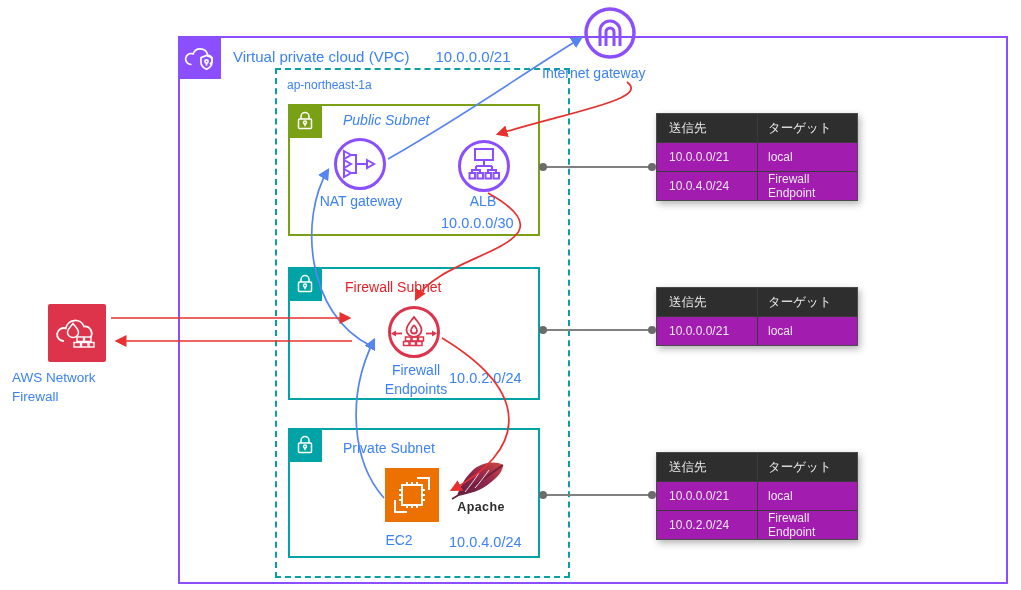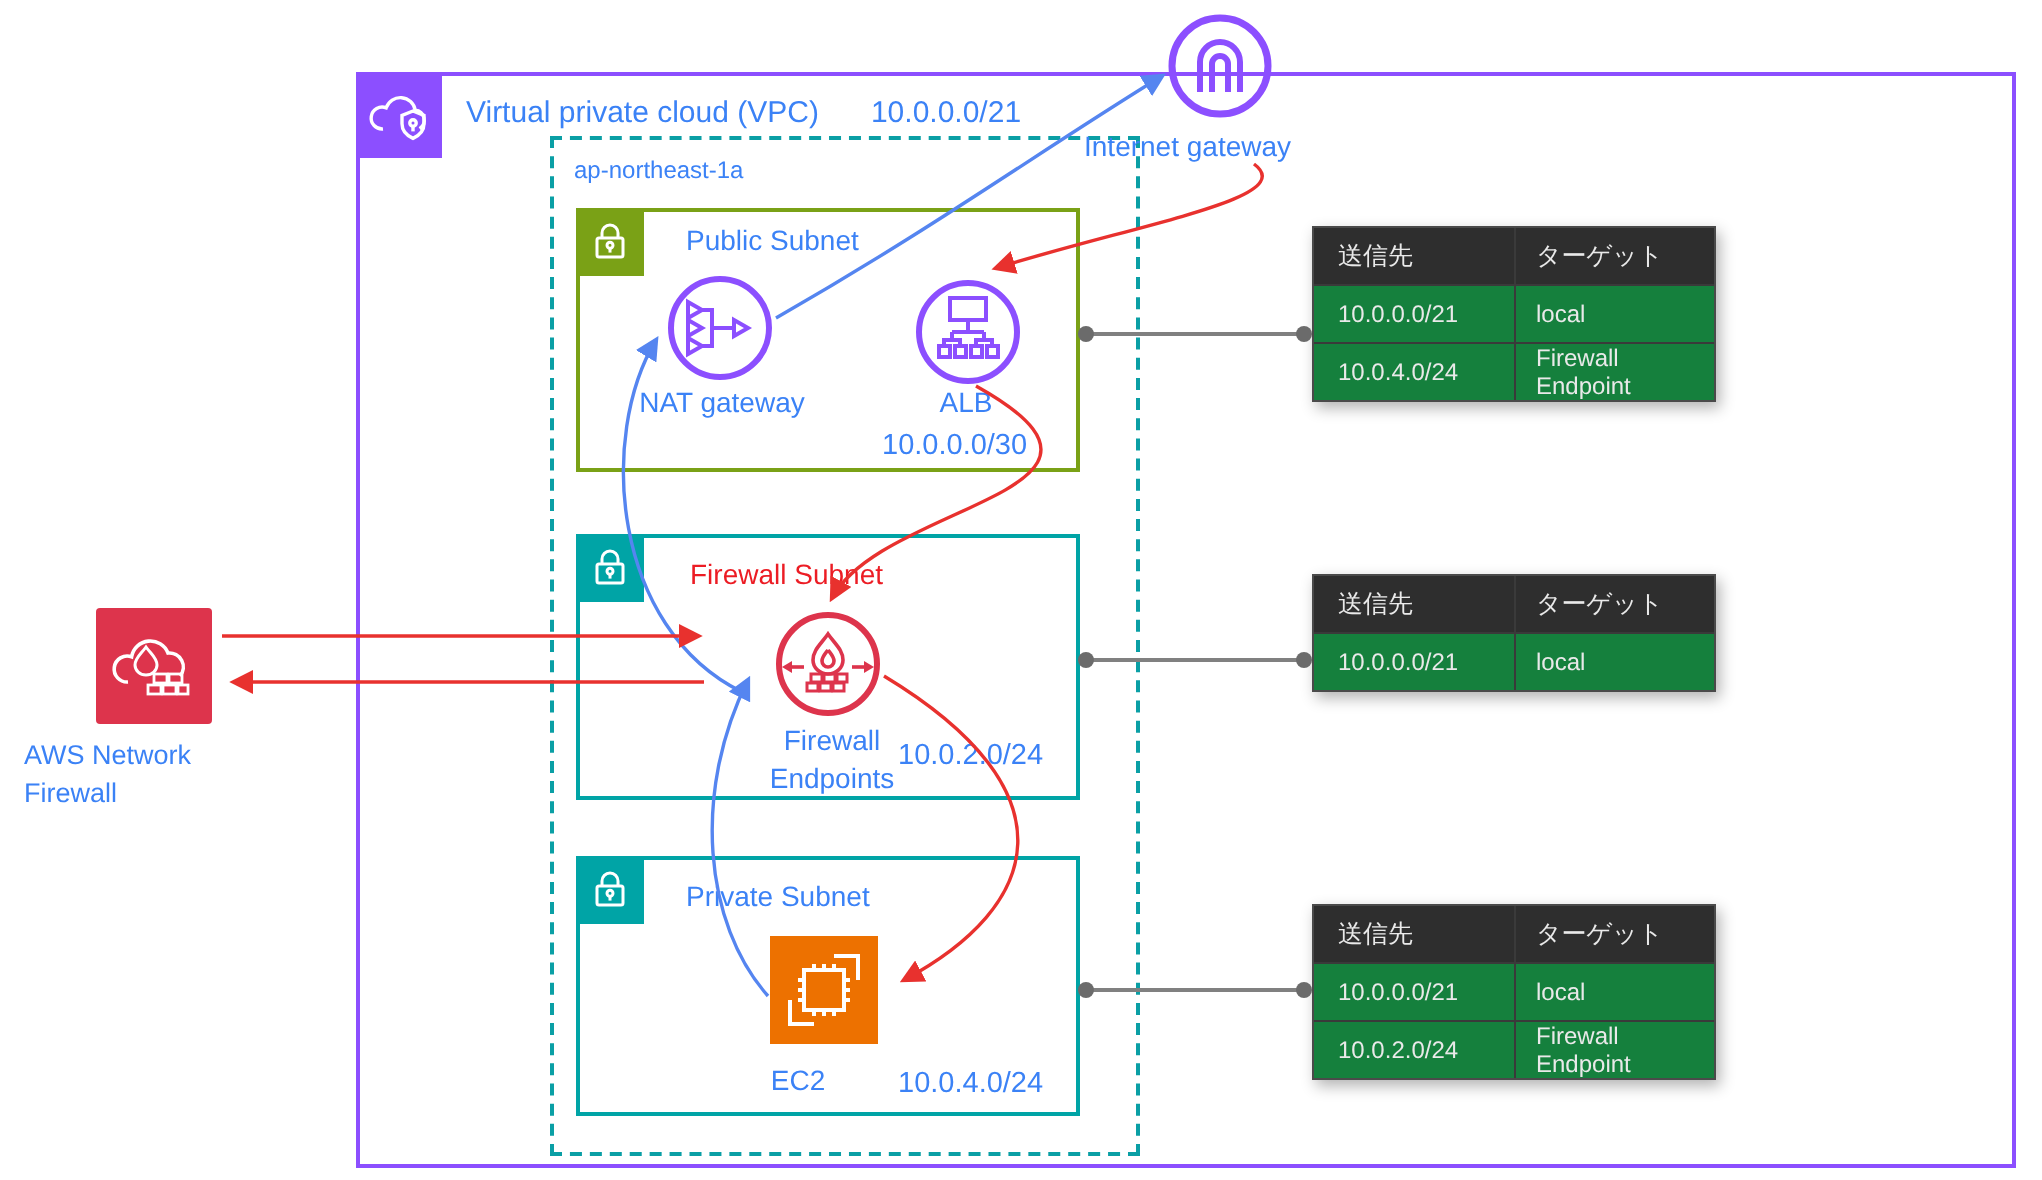--- a/index.html
+++ b/index.html
@@ -20,21 +20,21 @@
   .fw-box{left:288px;top:267px;width:252px;height:133px;border:2px solid #00A4A6;}
   .priv-box{left:288px;top:428px;width:252px;height:130px;border:2px solid #00A4A6;}
   .lock{width:34px;height:34px;display:flex;align-items:center;justify-content:center;}
   .lock.green{background:#7AA116;}
   .lock.teal{background:#00A4A6;}
   .sub-title{font-size:14px;}
   .red-title{color:#ec1c24;}
   .caption{font-size:14px;text-align:center;}
   .cidr-label{font-size:14.5px;}
   
-  .rt{width:200px;background:#15803d;border:1px solid #4a4a4a;box-shadow:2px 3px 7px rgba(0,0,0,.3);color:#e9e9e9;font-size:12px;}
+  .rt{width:200px;background:#a21caf;border:1px solid #4a4a4a;box-shadow:2px 3px 7px rgba(0,0,0,.3);color:#e9e9e9;font-size:12px;}
   .rt-row{display:flex;height:28px;align-items:center;border-top:1px solid #3a3a3a;}
   .rt-row.hdr{border-top:none;background:#2e2e2e;font-size:12.5px;height:28px;}
   .rt-c1{width:100px;padding-left:12px;box-sizing:border-box;}
   .rt-c2{flex:1;padding-left:10px;border-left:1px solid #3a3a3a;height:100%;display:flex;align-items:center;}
   
   .nf-label{left:12px;top:368px;width:132px;text-align:left;font-size:13.5px;line-height:19px;}
   .igw-label{left:542px;top:65px;font-size:14px;}
   .apache-word{font-size:12.5px;font-weight:bold;color:#2e2e2e;letter-spacing:.4px;}
   svg{display:block;}
   .overlay{left:0;top:0;pointer-events:none;}
@@ -62,21 +62,21 @@
 
   <div class="abs subnet pub-box"></div>
   <div class="abs lock green" style="left:288px;top:104px;">
     <svg width="22" height="22" viewBox="0 0 22 22" fill="none" stroke="#fff" stroke-width="1.5">
       <path d="M7 9 V6.5 a4,4 0 0 1 8,0 V9"></path>
         <rect x="4.5" y="9" width="13" height="9.5" rx="1"></rect>
       <circle cx="11" cy="12.6" r="1.5"></circle>
         <path d="M11 14.1 v2.2"></path>
     </svg>
   </div>
-  <div class="abs sub-title txt" style="left:343px;top:112px;">Public Subnet</div>
+  <div class="abs sub-title txt" style="left:343px;top:112px;font-style:italic;">Public Subnet</div>
 
   <div class="abs" style="left:333px;top:137px;">
     <svg width="54" height="54" viewBox="-27 -27 54 54" fill="none" stroke="#8C4FFF">
       <circle cx="0" cy="0" r="24.5" stroke-width="3"></circle>
       <g stroke-width="2">
         <path d="M-16,-13 L-9,-9 L-16,-5 Z"></path>
           <path d="M-16,-4 L-9,0 L-16,4 Z"></path>
           <path d="M-16,5 L-9,9 L-16,13 Z"></path>
         <path d="M-9,-9 H-4 V9 H-9"></path>
           <path d="M-4,0 H7"></path>
@@ -153,20 +153,35 @@
 
   <div class="abs" style="left:385px;top:468px;width:54px;height:54px;background:#ED7100;display:flex;align-items:center;justify-content:center;">
     <svg width="44" height="44" viewBox="-22 -22 44 44" fill="none" stroke="#fff" stroke-width="2">
       <rect x="-10" y="-10" width="20" height="20"></rect>
       <path d="M-5,-10 V-13 M0,-10 V-13 M5,-10 V-13 M-5,10 V13 M0,10 V13 M5,10 V13 M-10,-5 H-13 M-10,0 H-13 M-10,5 H-13 M10,-5 H13 M10,0 H13 M10,5 H13"></path>
       <path d="M5,-17 H17 V-5"></path>
       <path d="M-17,5 V17 H-5"></path>
     </svg>
   </div>
 
+  <div class="abs" style="left:449px;top:460px;width:64px;text-align:center;">
+    <svg width="62" height="40" viewBox="0 0 62 40">
+      <defs>
+        <linearGradient id="fg" x1="0" y1="1" x2="1" y2="0">
+          <stop offset="0" stop-color="#5f1e3f"></stop>
+            <stop offset="0.55" stop-color="#93264d"></stop>
+            <stop offset="1" stop-color="#cf4a3f"></stop>
+        </linearGradient>
+      </defs>
+      <path d="M54,5 C45,0 31,3 23,11 C15,19 11,27 8,36 C21,34 33,30 41,23 C49,17 54,11 54,5 Z" fill="url(#fg)"></path>
+      <path d="M3,39 C17,31 35,19 54,5" stroke="#6e1f3e" stroke-width="1.6" fill="none"></path>
+      <path d="M30,13 C26,19 21,26 16,32 M40,10 C36,16 31,22 26,28" stroke="#ffffff" stroke-width="1" fill="none" opacity="0.85"></path>
+    </svg>
+    <div class="apache-word">Apache</div>
+  </div>
 
   <div class="abs caption txt" style="left:373px;top:532px;width:52px;">EC2</div>
   <div class="abs cidr-label txt" style="left:449px;top:534px;">10.0.4.0/24</div>
 
   <div class="abs" style="left:582px;top:5px;">
     <svg width="56" height="56" viewBox="-28 -28 56 56" fill="none" stroke="#8C4FFF">
       <circle cx="0" cy="0" r="24" stroke-width="3.5"></circle>
       <path stroke-width="3" d="M-10,13 V-2 A10,10 0 0 1 10,-2 V13"></path>
       <path stroke-width="3" d="M-4,13 V-1 A4,4 0 0 1 4,-1 V13"></path>
     </svg>

